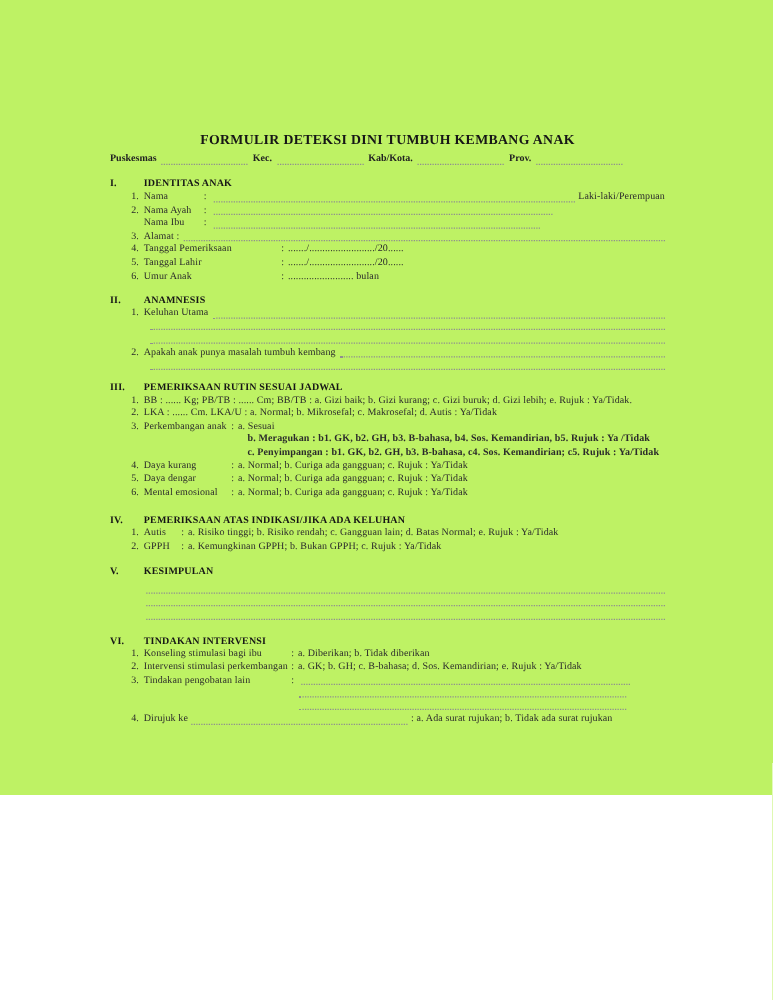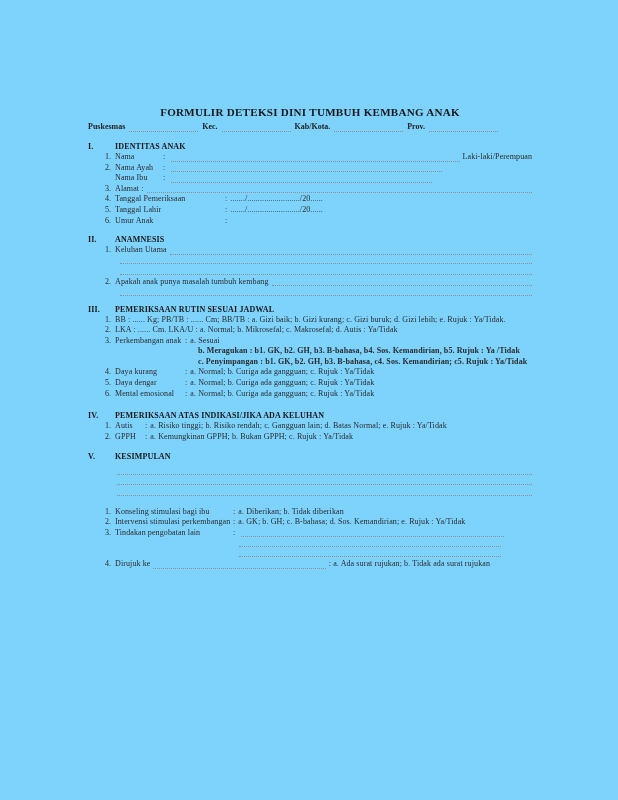--- a/index.html
+++ b/index.html
@@ -1,17 +1,17 @@
 <!DOCTYPE html>
 <html><head>
 <meta charset="utf-8">
 <style>
   html,body { margin:0; padding:0; background:#ffffff; }
   .page {
-    position:relative; width:618px; height:800px; background:#7dd3fc;
+    position:relative; width:618px; height:636px; background:#bef264;
     font-family:"Liberation Serif","DejaVu Serif",serif;
     color:#2b2b2b; overflow:hidden;
   }
   .doc { position:absolute; left:88px; top:106px; width:444px; }
 
   .title {
     text-align:center; font-weight:bold; font-size:11px; line-height:13px;
     letter-spacing:0.3px; color:#161616;
   }
 
@@ -121,20 +121,21 @@
       <div class="row">
         <span class="no">5.</span>
         <span class="lbl w1b">Tanggal Lahir</span>
         <span class="sep">:</span>
         <span class="txt">......./........................./20......</span>
       </div>
       <div class="row">
         <span class="no">6.</span>
         <span class="lbl w1b">Umur Anak</span>
         <span class="sep">:</span>
+        <span class="txt">......................... bulan</span>
       </div>
     </div>
 
     <div class="sec mt-s2">
       <div class="sec-head">
         <span class="sec-no">II.</span>
         <span>ANAMNESIS</span>
       </div>
       <div class="row">
         <span class="no">1.</span>
@@ -231,20 +232,24 @@
         </div>
       <div class="dotrow ind5">
           <span class="dline"></span>
         </div>
       <div class="dotrow ind5">
           <span class="dline"></span>
         </div>
     </div>
 
     <div class="sec mt-s6">
+      <div class="sec-head">
+        <span class="sec-no">VI.</span>
+        <span>TINDAKAN INTERVENSI</span>
+      </div>
       <div class="row">
         <span class="no">1.</span>
         <span class="lbl w6">Konseling stimulasi bagi ibu</span>
         <span class="sep">:</span>
         <span class="txt">a. Diberikan; b. Tidak diberikan</span>
       </div>
       <div class="row">
         <span class="no">2.</span>
         <span class="lbl w6">Intervensi stimulasi perkembangan</span>
         <span class="sep">:</span>

